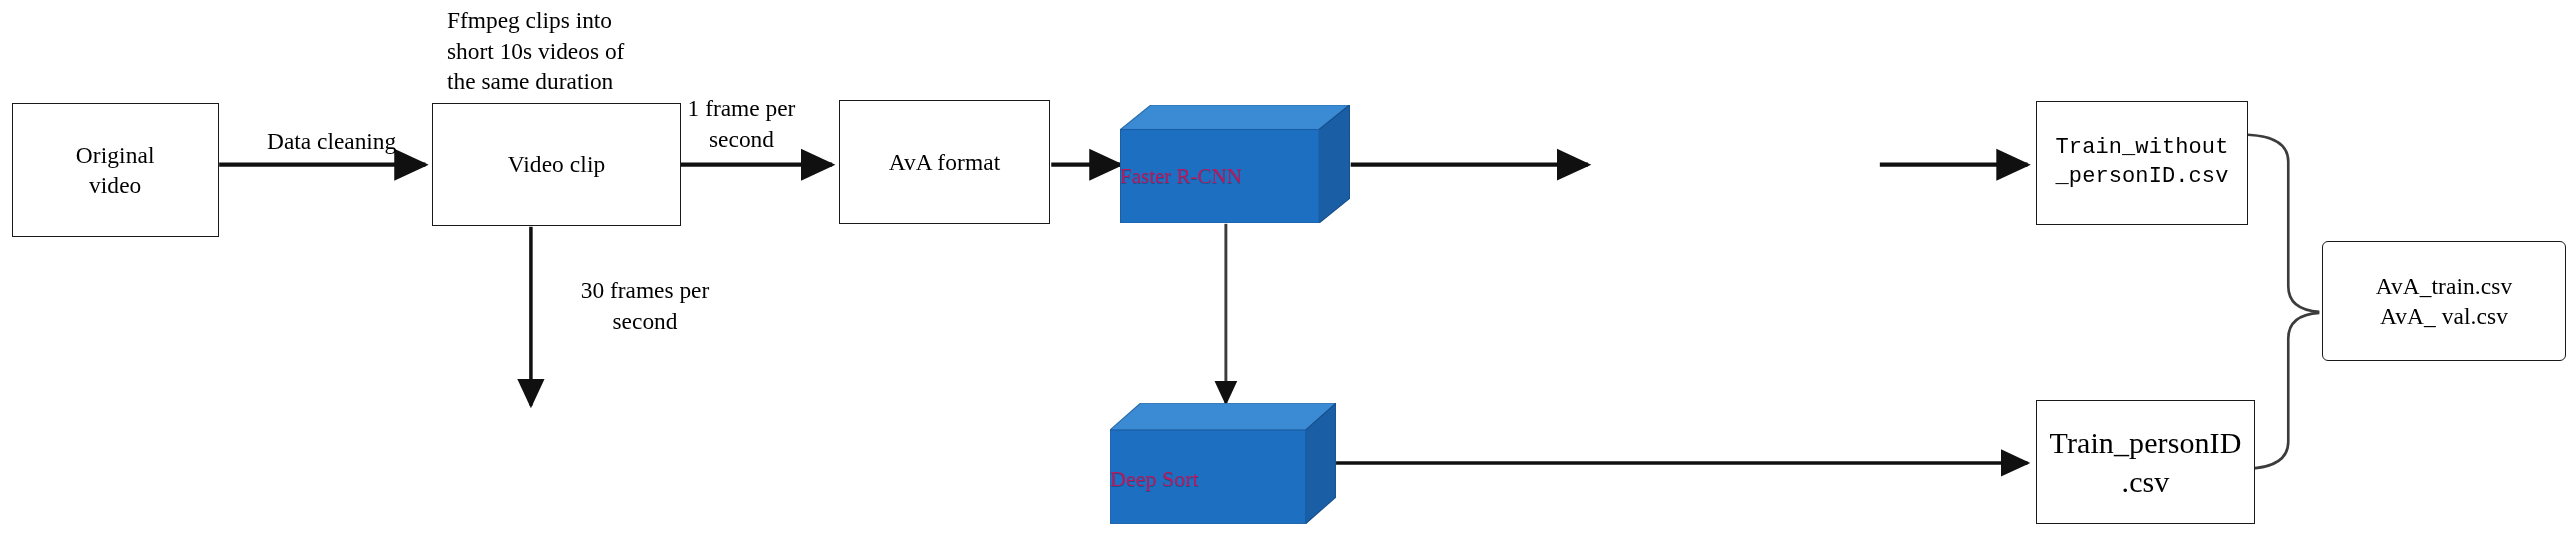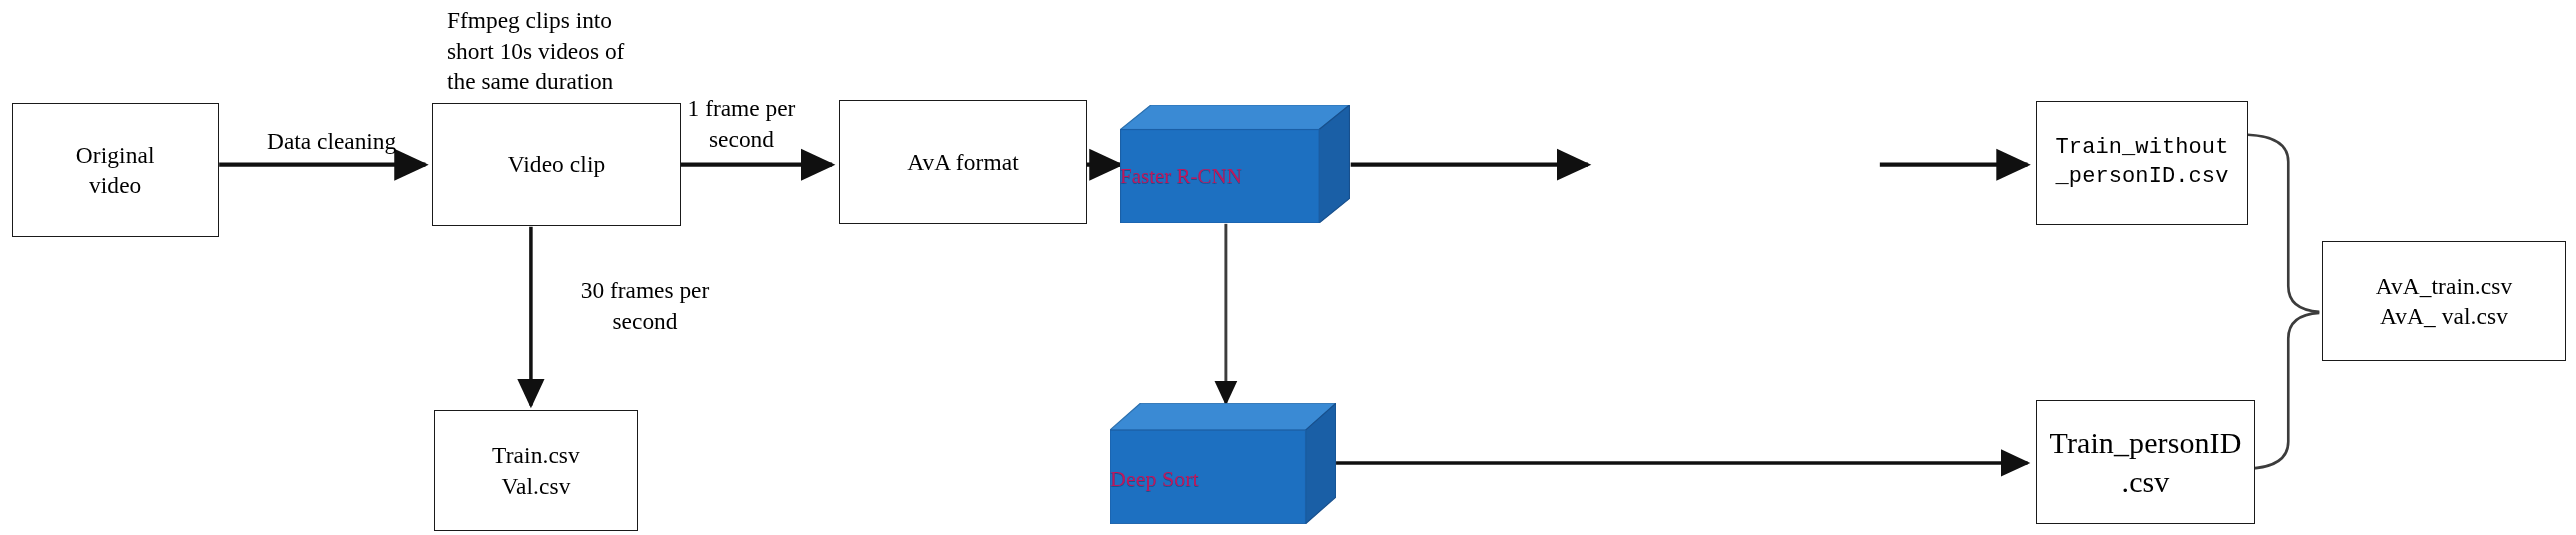--- a/index.html
+++ b/index.html
@@ -123,39 +123,35 @@
 
   <div class="box" style="left:11.7px; top:103px; width:207px; height:134px;">
     <span class="inner" style="white-space: pre-line;">Original
 video</span>
   </div>
 
   <div class="box" style="left:432px; top:103px; width:249px; height:123px;">
     <span class="inner" style="white-space: pre-line;">Video clip</span>
   </div>
 
-  <div class="box" style="left:839px; top:100px; width:248px; height:124px;">
+  <div class="box" style="left:839px; top:100px; width:211px; height:124px;">
     <span class="inner" style="white-space: pre-line;">AvA  format</span>
   </div>
 
 
   <div class="box" style="left:2036px; top:101px; width:212px; height:124px; font-size:22px;">
     <span class="inner" style="white-space: pre-line; font-family: Liberation Mono, monospace;">Train_without
 _personID.csv</span>
   </div>
 
-  <div class="box" style="left:2322px; top:241px; width:244px; height:120px; font-size:23.4px;">
+  <div class="box" style="left:2322px; top:241px; width:244px; height:120px; font-size:23.4px;border-radius:6px;">
     <span class="inner" style="white-space: pre-line;">AvA_train.csv
 AvA_ val.csv</span>
   </div>
 
-  <div class="box" style="left:434px; top:410px; width:204px; height:121px;">
-    <span class="inner" style="white-space: pre-line;">Train.csv
-Val.csv</span>
-  </div>
 
   <div class="box" style="left:2036px; top:400px; width:219px; height:124px; font-size:30px;">
     <span class="inner" style="white-space: pre-line;">Train_personID
 .csv</span>
   </div>
 
   <div class="cube" style="left:1120px; top:105px; width:230px; height:118px;">
     <svg width="230" height="118" viewBox="0 0 392 202">
       <polygon points="0,42 52,0 392,0 340,42" fill="#3a8ad4" stroke="#2a6fae" stroke-width="2"></polygon>
       <polygon points="340,42 392,0 392,160 340,202" fill="#1a5fa6" stroke="#174f8c" stroke-width="2"></polygon>

